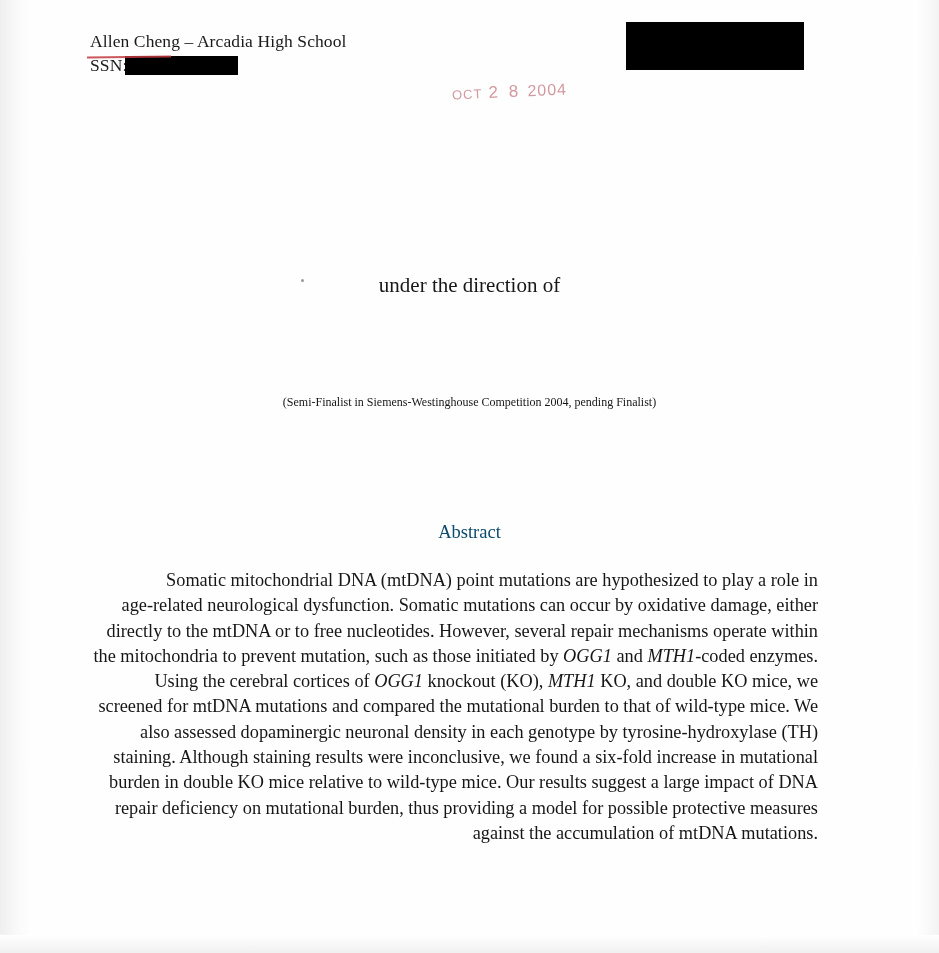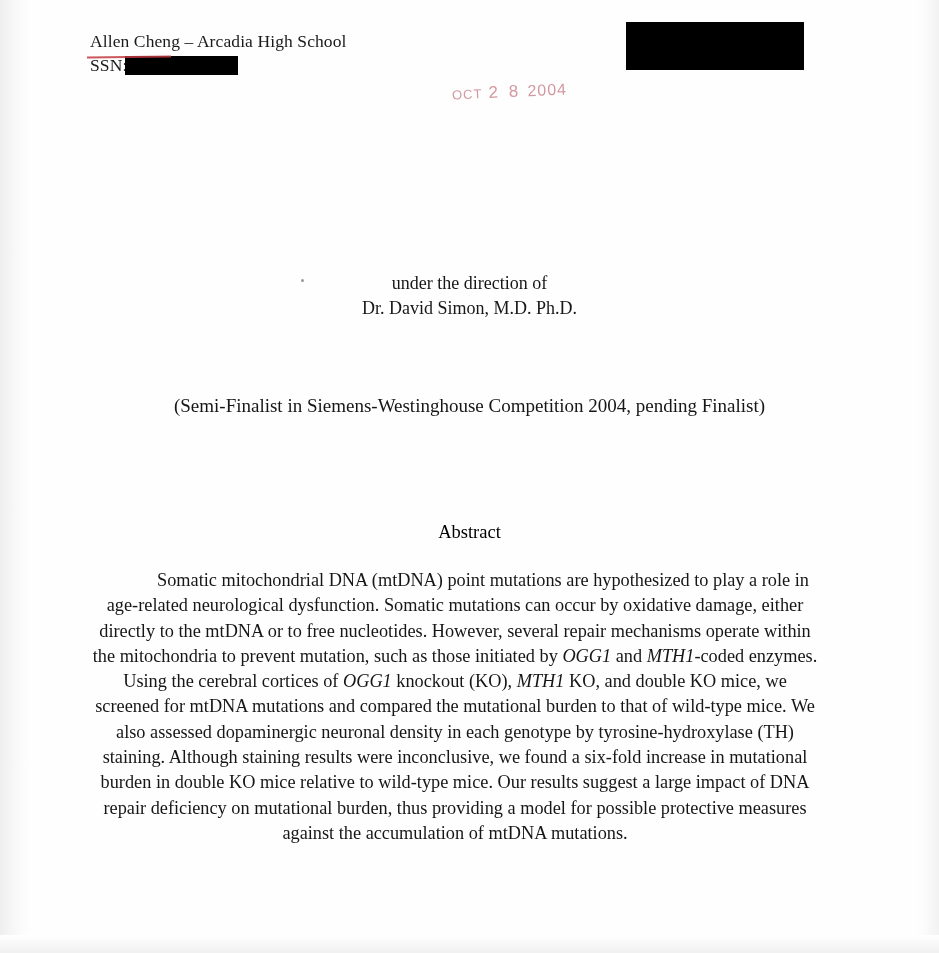--- a/index.html
+++ b/index.html
@@ -121,21 +121,21 @@
     letter-spacing: 0.1px;
     color: #161616;
   }
 
   
   .direction-block {
     position: absolute;
     left: 0; right: 0;
     top: 271px;
     text-align: center;
-    font-size: 18px;
+    font-size: 21px;
     line-height: 1.37;
     color: #171717;
   }
 
   
   .speck {
     position: absolute;
     left: 301px;
     top: 279px;
     width: 3px;
@@ -144,41 +144,41 @@
     border-radius: 50%;
     opacity: 0.6;
   }
 
   
   .award-note {
     position: absolute;
     left: 0; right: 0;
     top: 395px;
     text-align: center;
-    font-size: 19px;
+    font-size: 12px;
     color: #161616;
   }
 
   
   .abstract-heading {
     position: absolute;
     left: 0; right: 0;
     top: 522px;
     text-align: center;
     font-size: 18.5px;
-    color: #000000;
+    color: #0c4a6e;
   }
   .abstract-body {
     position: absolute;
     left: 92px;
     top: 568px;
     width: 726px;
     font-size: 18.3px;
     line-height: 25.3px;
-    text-align: center;
+    text-align: right;
     color: #161616;
   }
   .abstract-body p {
     margin: 0;
     text-indent: 56px;
   }
   .abstract-body i {
     font-style: italic;
   }
 </style>
@@ -206,21 +206,20 @@
     <span class="d-mo">OCT</span>
     <span class="d-day">2 8</span>
     <span class="d-yr">2004</span>
   </div>
 
 
   <div class="speck"></div>
 
   <div class="direction-block">
     <div>under the direction of</div>
-    <div>Dr. David Simon, M.D. Ph.D.</div>
   </div>
 
   <div class="award-note">(Semi-Finalist in Siemens-Westinghouse Competition 2004, pending Finalist)</div>
 
   <div class="abstract-heading">Abstract</div>
   <div class="abstract-body">
     <p><span>Somatic mitochondrial DNA (mtDNA) point mutations are hypothesized to play a role in age-related neurological dysfunction.  Somatic mutations can occur by oxidative damage, either directly to the mtDNA or to free nucleotides.  However, several repair mechanisms operate within the mitochondria to prevent mutation, such as those initiated by </span><i>OGG1</i><span> and </span><i>MTH1</i><span>-coded enzymes.  Using the cerebral cortices of </span><i>OGG1</i><span> knockout (KO), </span><i>MTH1</i><span> KO, and double KO mice, we screened for mtDNA mutations and compared the mutational burden to that of wild-type mice.  We also assessed dopaminergic neuronal density in each genotype by tyrosine-hydroxylase (TH) staining.  Although staining results were inconclusive, we found a six-fold increase in mutational burden in double KO mice relative to wild-type mice.  Our results suggest a large impact of DNA repair deficiency on mutational burden, thus providing a model for possible protective measures against the accumulation of mtDNA mutations.</span></p>
   </div>
 
 </div>

